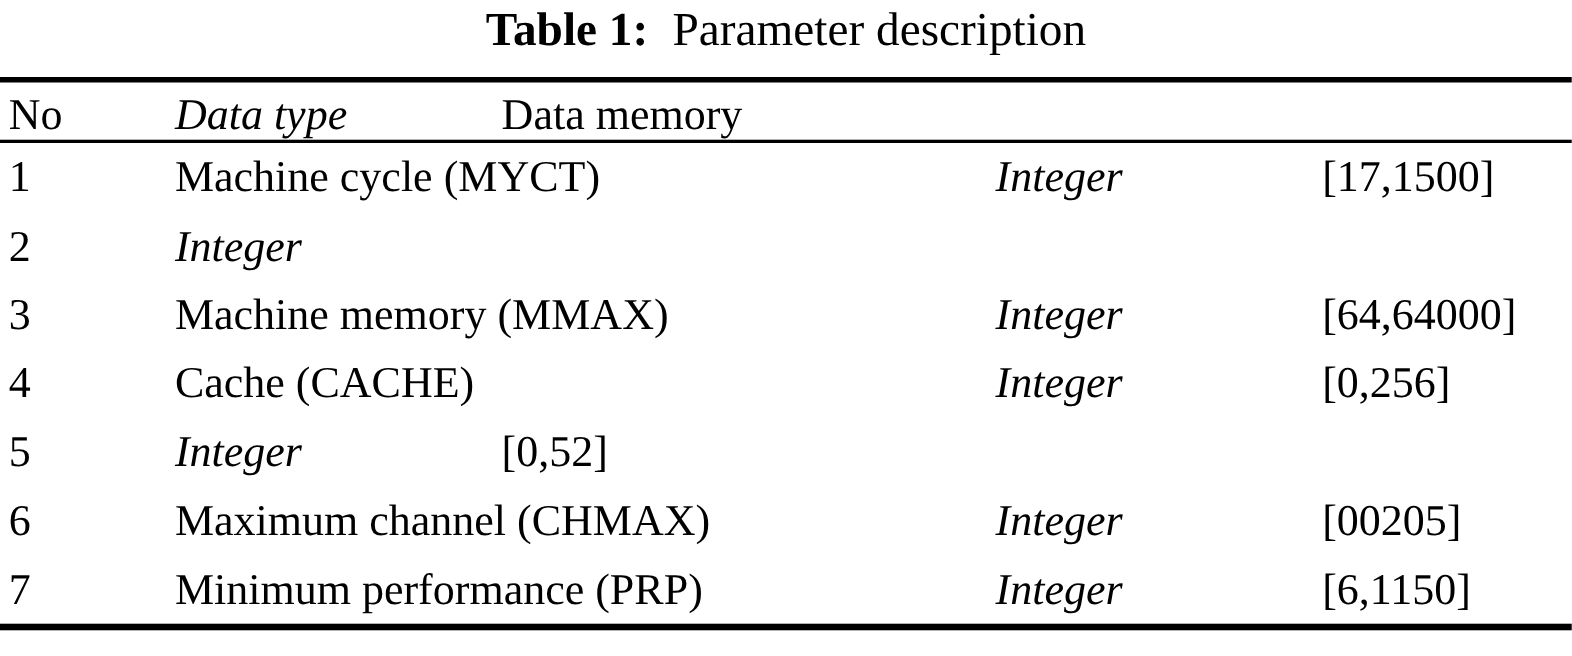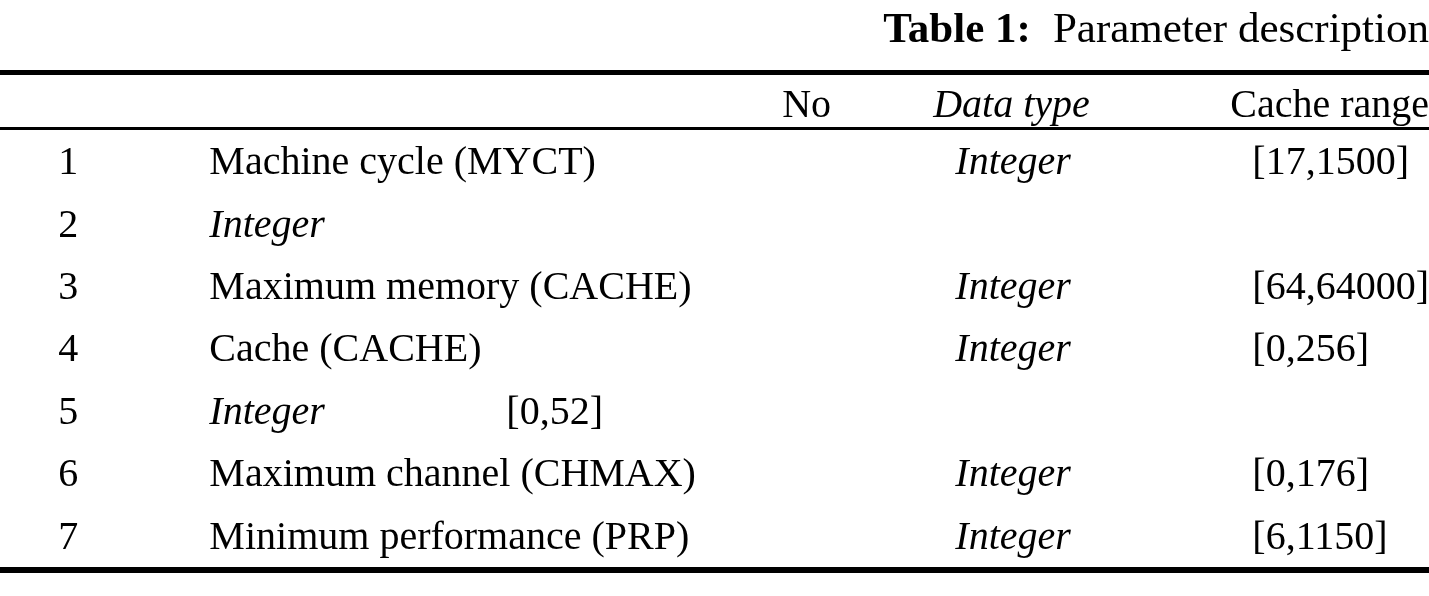--- a/index.html
+++ b/index.html
@@ -10,21 +10,20 @@
   .page {
     position: relative;
     width: 1429px;
     height: 596px;
     background: #ffffff;
     color: #000000;
     font-family: "Liberation Serif", serif;
     overflow: hidden;
     display: flex;
     flex-direction: column;
-    align-items: flex-end;
   }
   .caption {
     height: 65px;
     display: flex;
     justify-content: center;
     align-items: flex-start;
     padding-top: 4px;
     font-size: 43px;
     line-height: 1.1;
   }
@@ -85,42 +84,42 @@
   <div class="caption">
     <span class="cap-label">Table 1:</span>
     <span class="cap-text">Parameter description</span>
   </div>
 
   <div class="rule rule-top"></div>
 
   <div class="row header-row">
     <div class="c-no">No</div>
     <div class="c-type">Data type</div>
-    <div class="c-range">Cache range</div>
+    <div class="c-range">Data memory</div>
   </div>
 
   <div class="rule rule-mid"></div>
 
   <div class="tbody">
 
     <div class="row">
       <div class="c-no">1</div>
       <div class="c-param">Machine cycle (MYCT)</div>
       <div class="c-type">Integer</div>
       <div class="c-range">[17,1500]</div>
     </div>
 
     <div class="row">
       <div class="c-no">2</div>
       <div class="c-type">Integer</div>
     </div>
 
     <div class="row">
       <div class="c-no">3</div>
-      <div class="c-param">Maximum memory (CACHE)</div>
+      <div class="c-param">Machine memory (MMAX)</div>
       <div class="c-type">Integer</div>
       <div class="c-range">[64,64000]</div>
     </div>
 
     <div class="row">
       <div class="c-no">4</div>
       <div class="c-param">Cache (CACHE)</div>
       <div class="c-type">Integer</div>
       <div class="c-range">[0,256]</div>
     </div>
@@ -128,21 +127,21 @@
     <div class="row">
       <div class="c-no">5</div>
       <div class="c-type">Integer</div>
       <div class="c-range">[0,52]</div>
     </div>
 
     <div class="row">
       <div class="c-no">6</div>
       <div class="c-param">Maximum channel (CHMAX)</div>
       <div class="c-type">Integer</div>
-      <div class="c-range">[0,176]</div>
+      <div class="c-range">[00205]</div>
     </div>
 
     <div class="row">
       <div class="c-no">7</div>
       <div class="c-param">Minimum performance (PRP)</div>
       <div class="c-type">Integer</div>
       <div class="c-range">[6,1150]</div>
     </div>
 
   </div>

